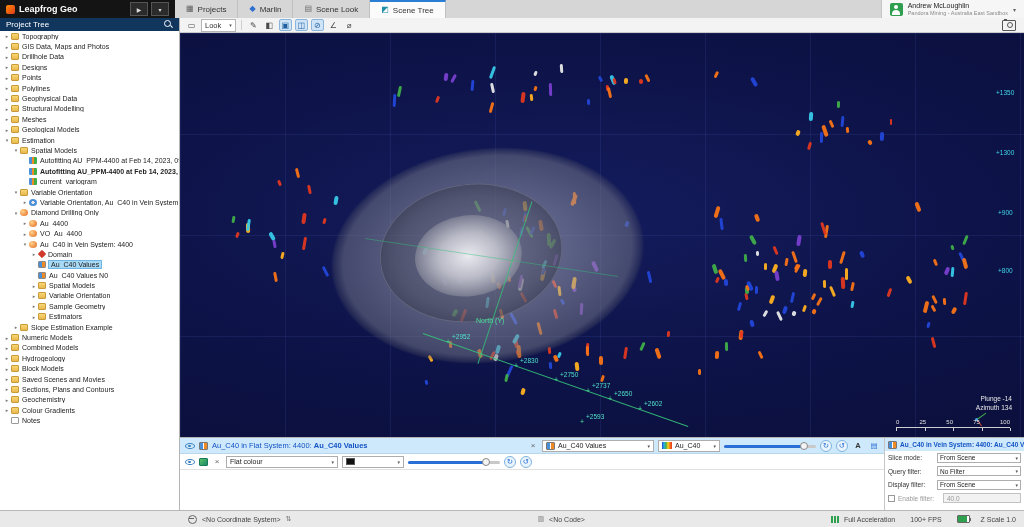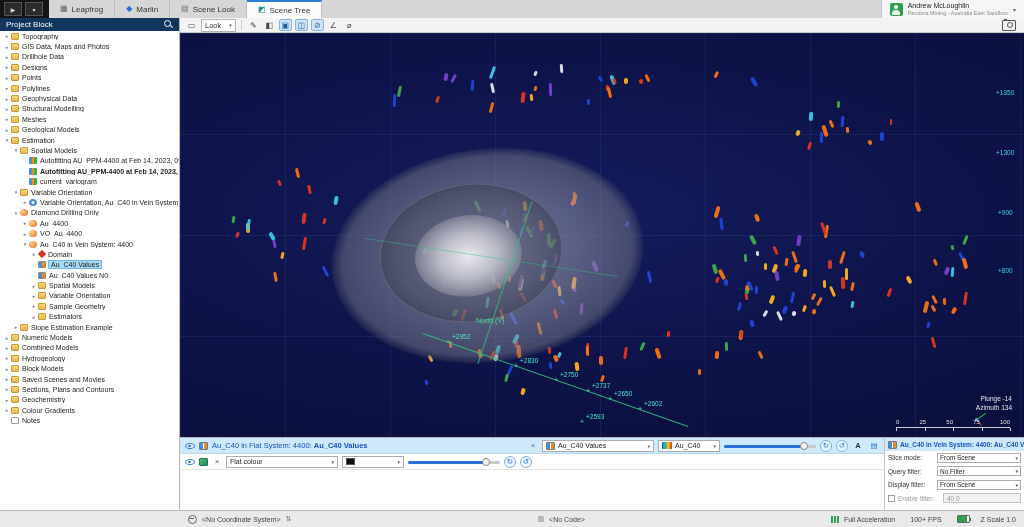--- a/index.html
+++ b/index.html
@@ -135,28 +135,32 @@
   .mini-ic{font-size:7px;color:#777;}
   .spacer{flex:1;}
   .bars{width:8px;height:7px;background:linear-gradient(90deg,#2ea04e 2px,transparent 2px 3px,#2ea04e 3px 5px,transparent 5px 6px,#2ea04e 6px 8px);flex:none;}
   .batt{width:11px;height:6px;border:1px solid #666;border-radius:1px;position:relative;background:linear-gradient(90deg,#2ea04e 80%,#fff 80%);flex:none;}
   .batt::after{content:"";position:absolute;right:-2px;top:1.5px;width:1.5px;height:3px;background:#666;}
 </style>
 </head>
 <body>
 
 <div id="header">
+  <div id="logo-block">
+    <span id="logo-icon"></span>
+    <span id="logo-text">Leapfrog Geo</span>
+  </div>
   <div id="queue-btns">
     <span class="qbtn">▶</span>
     <span class="qbtn">▾</span>
   </div>
   <div id="tabs">
       <div class="tab">
         <span class="tab-ic" style="color: rgb(90, 90, 90);">▦</span>
-        <span>Leapfrog</span>
+        <span>Projects</span>
       </div>
       <div class="tab">
         <span class="tab-ic" style="color: rgb(47, 111, 208);">◆</span>
         <span>Marlin</span>
       </div>
       <div class="tab">
         <span class="tab-ic" style="color: rgb(106, 106, 106);">▤</span>
         <span>Scene Look</span>
       </div>
       <div class="tab active">
@@ -170,21 +174,21 @@
     <span>
       <div class="user-name">Andrew McLoughlin</div>
       <div class="user-org">Pandora Mining - Australia East Sandbox</div>
     </span>
     <span class="user-chev">▾</span>
   </div>
 </div>
 
 <div id="sidebar">
   <div id="sidebar-header">
-    <span>Project Block</span>
+    <span>Project Tree</span>
     <span class="search-ic"></span>
   </div>
   <div id="tree">
       <div class="trow" style="padding-left: 3px;">
         <span class="chev">▸</span>
         <span class="ticon folder"></span>
         <span class="tlabel">Topography</span>
       </div>
       <div class="trow" style="padding-left: 3px;">
         <span class="chev">▸</span>

